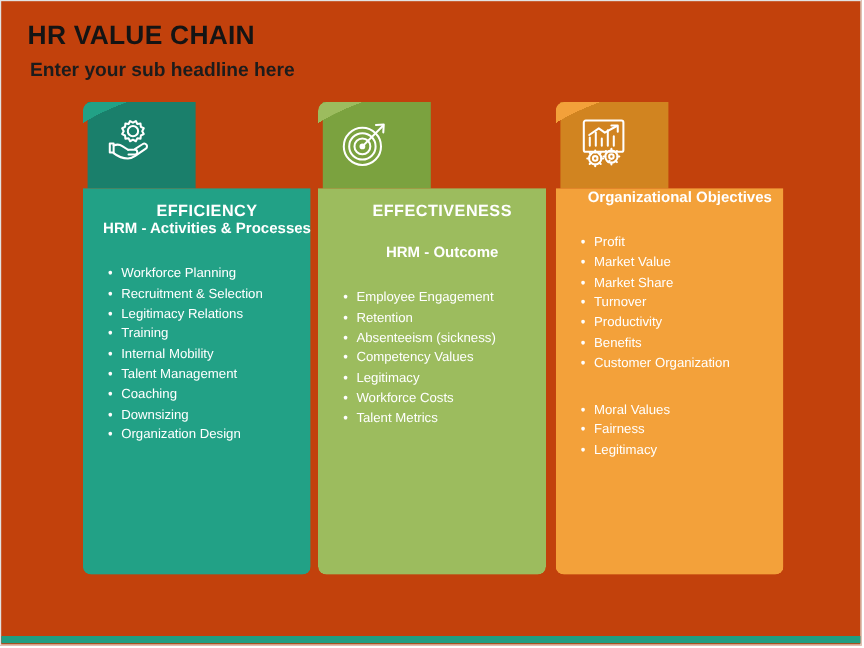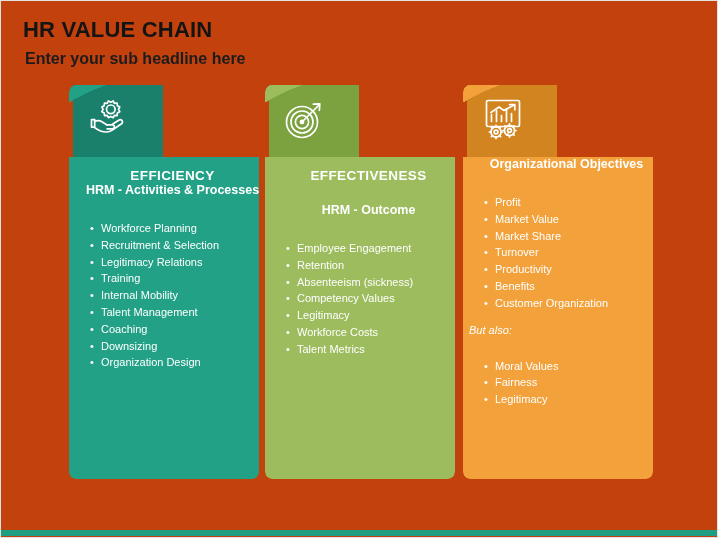--- a/index.html
+++ b/index.html
@@ -225,21 +225,20 @@
       <div class="hd2">Organizational Objectives</div>
       <ul class="list">
           <li>Profit</li>
           <li>Market Value</li>
           <li>Market Share</li>
           <li>Turnover</li>
           <li>Productivity</li>
           <li>Benefits</li>
           <li>Customer Organization</li>
         </ul>
-      <div class="butalso">But also:</div>
       <ul class="list second">
           <li> Moral Values</li>
           <li>Fairness</li>
           <li>Legitimacy</li>
         </ul>
     </div>
   </div>
 
   <div id="footerbar" style="background: rgb(31, 158, 130);"></div>
 </div>

